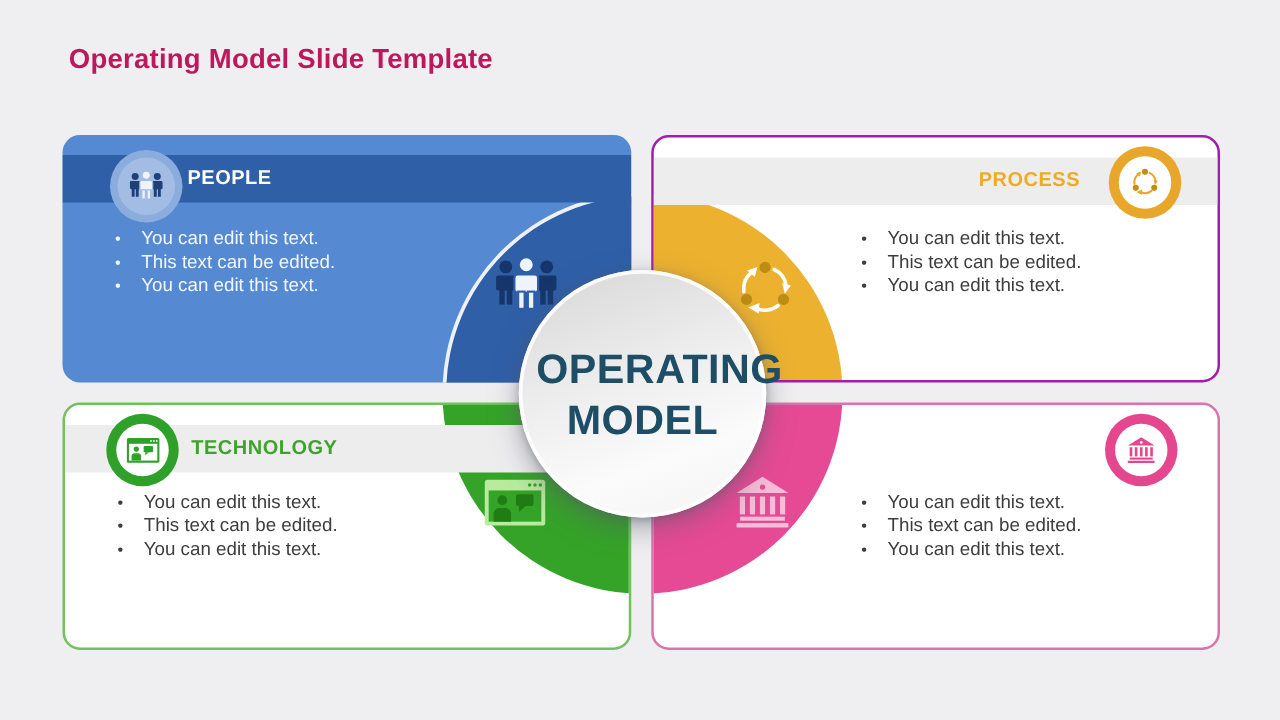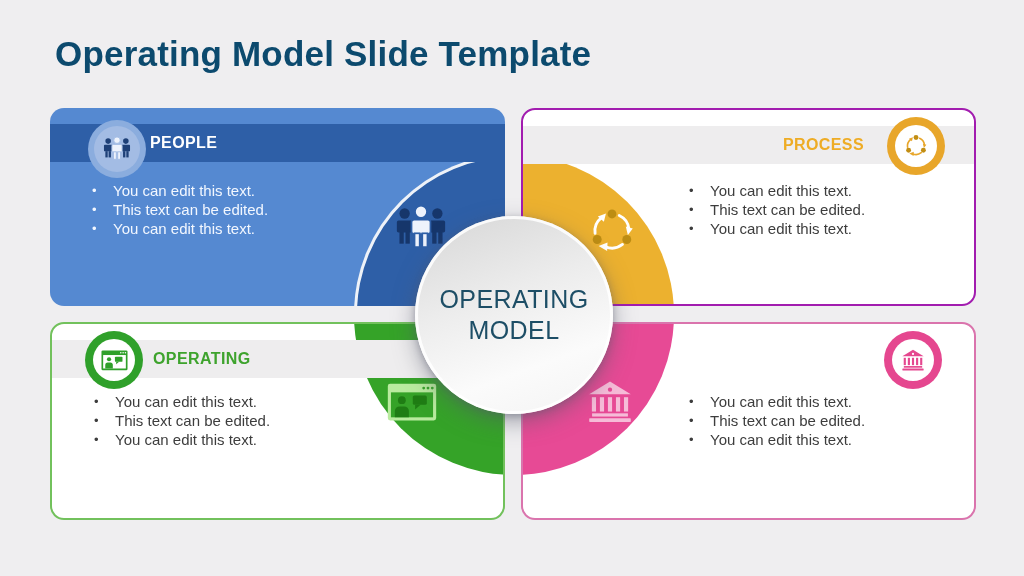--- a/index.html
+++ b/index.html
@@ -2,21 +2,21 @@
 <html><head>
 <meta charset="utf-8">
 <style>
   html,body { margin:0; padding:0; }
   body { font-family:"Liberation Sans", sans-serif; background:#efeef0; }
 
   .slide { position:relative; width:1024px; height:576px; background:#efeef0; overflow:hidden; }
 
   .slide-title {
     position:absolute; left:55px; top:34px;
-    font-size:35px; font-weight:700; color:#0c4a6e; letter-spacing:0.2px;
+    font-size:22px; font-weight:700; color:#be185d; letter-spacing:0.2px;
   }
 
   
   .card { position:absolute; width:455px; height:198px; border-radius:14px; overflow:hidden; box-sizing:border-box; }
   #card-people     { left:50px;  top:108px; background:#5589d1; }
   #card-process    { left:521px; top:108px; background:#ffffff; border:2px solid #a21caf; }
   #card-technology { left:50px;  top:322px; background:#ffffff; border:2px solid #72c15c; }
   #card-governance { left:521px; top:322px; background:#ffffff; border:2px solid #da74ad; }
 
   .band { position:absolute; left:0; right:0; top:16px; height:38px; z-index:3; display:flex; align-items:center; }
@@ -67,21 +67,21 @@
   
   .center-circle {
     position:absolute; left:415px; top:216px; width:198px; height:198px; border-radius:50%;
     background:linear-gradient(160deg, #d6d6d6 0%, #ececec 40%, #fbfbfb 72%, #f3f3f3 100%);
     box-shadow: 0 8px 22px rgba(85,90,105,0.5), 0 2px 6px rgba(85,90,105,0.35),
                 inset 0 0 0 3px rgba(255,255,255,0.85);
     z-index:10; display:flex; align-items:center; justify-content:center;
   }
   .center-label {
     width:170px; text-align:center;
-    font-size:25px; font-weight:400; letter-spacing:0.4px; line-height:1.25; color:#1d4e66;
+    font-size:33px; font-weight:700; letter-spacing:0.4px; line-height:1.25; color:#1d4e66;
   }
 
   
   .ppl-hdr   svg { --side:#1e4077; --center:#eef3fc; --wbg:#a3bce4; }
   .ppl-wedge svg { --side:#16366b; --center:#eef3fc; --wbg:#2e5fa7; }
   .cyc-hdr   svg { --arrows:#e8a62a; --dots:#c28e14; }
   .cyc-wedge svg { --arrows:#ffffff; --dots:#bd8d13; }
   .win-hdr   svg { --frame:#2fa02a; --inner:#ffffff; --glyph:#2fa02a; }
   .win-wedge svg { --frame:#b9eb9f; --inner:#35a328; --glyph:#1f7d14; }
   .bnk-hdr   svg { --fg:#e5478f; --hole:#ffffff; }
@@ -213,21 +213,21 @@
         </g>
         <g fill="var(--glyph)">
           <circle cx="19" cy="22" r="5"></circle>
           <path d="M10 44 v-8 a6 6 0 0 1 6 -6 h6 a6 6 0 0 1 6 6 v8 z"></path>
           <rect x="33" y="16" width="18" height="12" rx="2"></rect>
           <polygon points="36,28 36,34 43,28"></polygon>
         </g>
       </svg>
     </div>
     <div class="band gray">
-      <span class="qlabel">OPERATING</span>
+      <span class="qlabel">TECHNOLOGY</span>
     </div>
     <div class="hicon ringed win-hdr">
       <div class="hinner">
         <svg width="27" height="21" viewBox="0 0 64 50">
           <rect x="1" y="1" width="62" height="47" rx="3" fill="var(--frame)"></rect>
           <rect x="5" y="12" width="54" height="32" fill="var(--inner)"></rect>
           <g fill="var(--inner)">
             <circle cx="47" cy="6.5" r="1.8"></circle>
               <circle cx="52.5" cy="6.5" r="1.8"></circle>
               <circle cx="58" cy="6.5" r="1.8"></circle>

